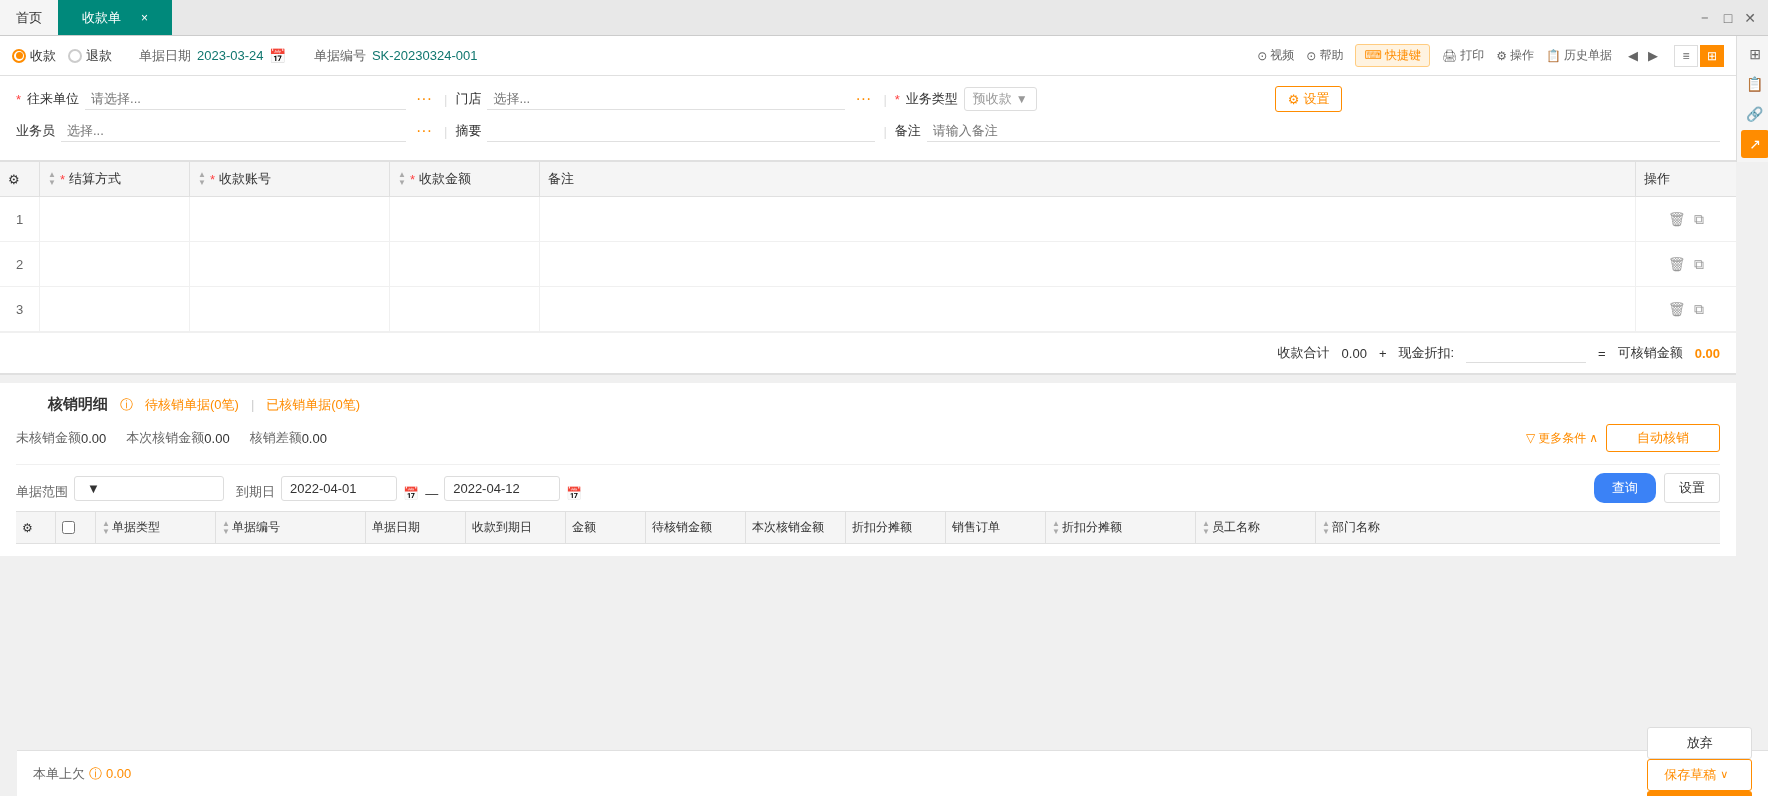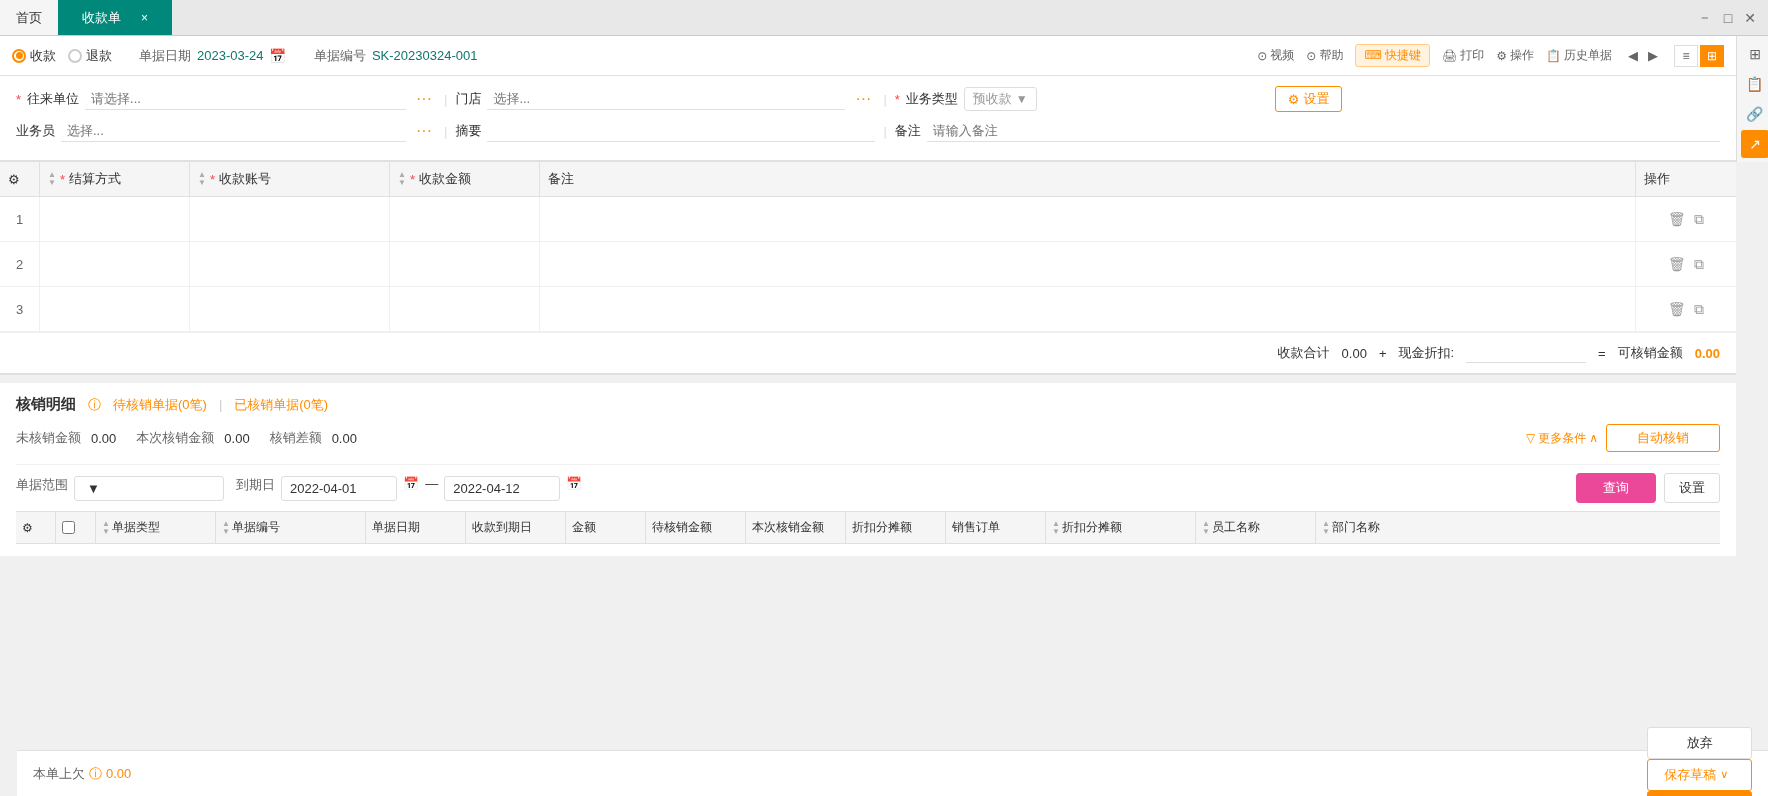--- a/index.html
+++ b/index.html
@@ -100,56 +100,56 @@
       border-bottom: 2px solid #e0e0e0;
     }
     .summary-text { color: #333; font-size: 13px; }
     .summary-value { color: #333; font-size: 13px; }
     .summary-orange { color: #ff8c00; font-size: 13px; font-weight: bold; }
     .summary-input { border: none; border-bottom: 1px solid #ddd; width: 120px; padding: 2px 4px; font-size: 13px; outline: none; }
 
     
     .verify-section { background: #fff; padding: 12px 16px; margin-top: 8px; }
     .verify-header { display: flex; align-items: center; gap: 12px; margin-bottom: 10px; }
-    .verify-title { font-size: 15px; font-weight: bold; color: #333; }
+    .verify-title { font-size: 15px; font-weight: bold; color: #333; margin-left: 32px; }
     .verify-info-icon { color: #ff8c00; cursor: pointer; }
     .verify-tab { color: #ff8c00; cursor: pointer; font-size: 13px; }
     .verify-tab-sep { color: #ccc; }
 
     .verify-stats { display: flex; align-items: center; gap: 20px; margin-bottom: 12px; }
-    .verify-stat { display: flex; align-items: center; gap: 10px; font-size: 13px; }
+    .verify-stat { display: flex; align-items: center; gap: 0; font-size: 13px; }
     .verify-stat-label { color: #666; }
     .verify-stat-value { color: #333; }
     .verify-actions { margin-left: auto; display: flex; align-items: center; gap: 8px; }
     .filter-btn { color: #ff8c00; cursor: pointer; font-size: 12px; display: flex; align-items: center; gap: 3px; }
     .auto-verify-btn {
       background: #fff; border: 1px solid #ff8c00; color: #ff8c00; padding: 4px 30px;
       border-radius: 3px; cursor: pointer; font-size: 13px;
     }
 
     
     .filter-row {
       display: flex; align-items: center; gap: 12px; padding: 8px 0; border-top: 1px solid #f0f0f0;
     }
-    .filter-field { display: flex; align-items: flex-start; gap: 6px; }
+    .filter-field { display: flex; align-items: flex-end; gap: 6px; }
     .filter-label { color: #666; font-size: 13px; white-space: nowrap; }
     .filter-select {
       border: 1px solid #ddd; padding: 4px 8px; border-radius: 3px; font-size: 13px;
       color: #333; background: #fff; cursor: pointer; display: flex; align-items: center; gap: 4px;
       min-width: 150px;
     }
     .filter-date {
       border: 1px solid #ddd; padding: 4px 8px; border-radius: 3px; font-size: 13px;
       color: #333; background: #fff; width: 116px;
     }
     .date-icon { color: #aaa; cursor: pointer; }
     .date-sep { color: #333; }
     .query-btn {
-      background: #ec4899; color: #fff; border: none; padding: 5px 27px;
-      border-radius: 4px; cursor: pointer; font-size: 13px;
+      background: #3b82f6; color: #fff; border: none; padding: 5px 18px;
+      border-radius: 10px; cursor: pointer; font-size: 13px;
     }
     .setting-btn2 {
       background: #fff; border: 1px solid #ddd; color: #333; padding: 5px 14px;
       border-radius: 3px; cursor: pointer; font-size: 13px;
     }
     .filter-right { margin-left: auto; display: flex; gap: 8px; }
 
     
     .bottom-table-header {
       display: grid;

